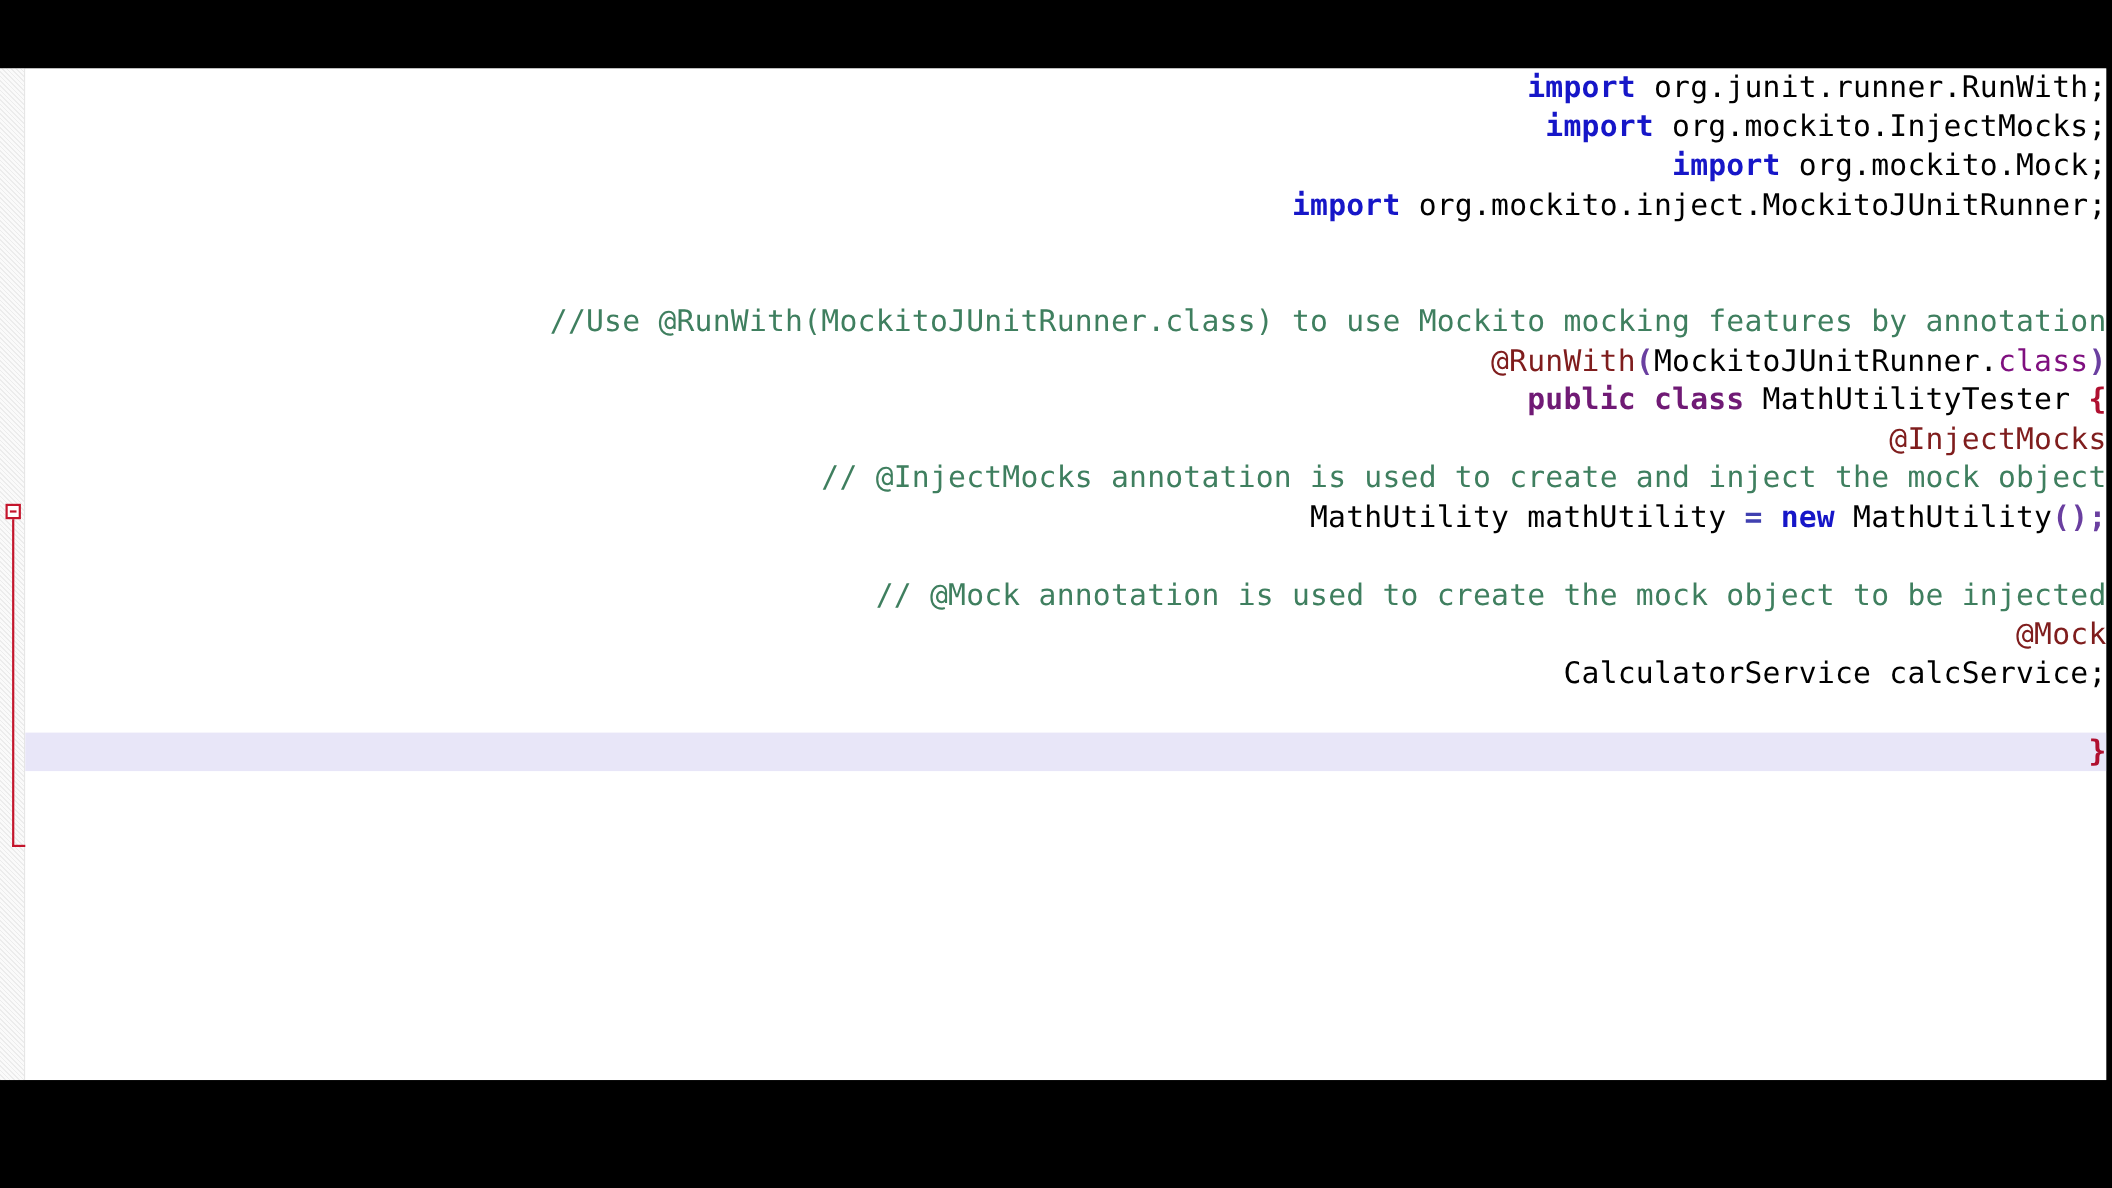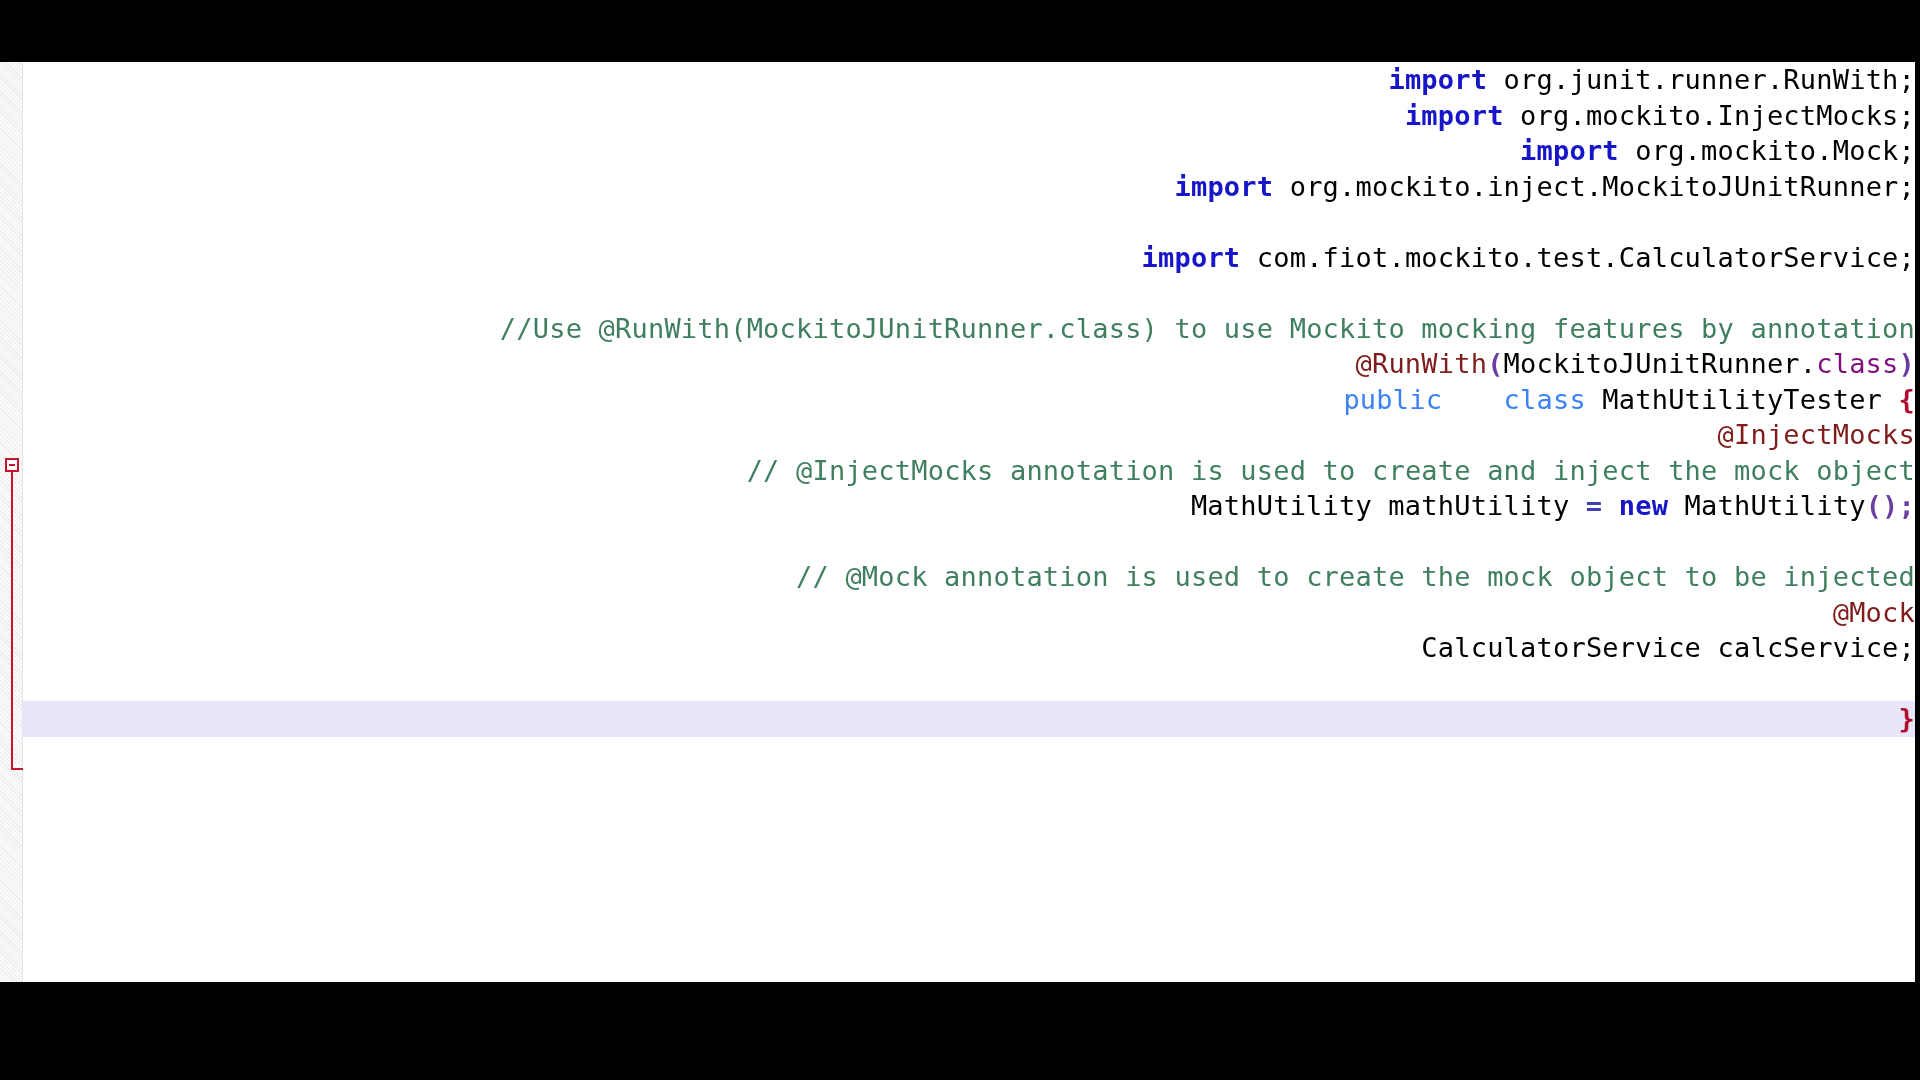--- a/index.html
+++ b/index.html
@@ -101,21 +101,21 @@
     padding-left: 2px;
     color: #000000;
     letter-spacing: 0.2px;
     text-align: right;
   }
   .line.current {
     background: #e8e6f8;
   }
   
   .kw      { color: #1616c8; font-weight: bold; }
-  .kw2     { color: #3b82f6; font-weight: normal; margin-left: 45px; }
+  .kw2     { color: #701a75; font-weight: bold; }
   .cmt     { color: #3f7f5f; }
   .plain   { color: #000000; }
   .punc    { color: #6a3fa0; font-weight: bold; }
   .op      { color: #4040b0; font-weight: bold; }
   .brace   { color: #b01030; font-weight: bold; }
   .cls     { color: #7f0f7f; }
   .ann     { color: #7f1d1d; }
   
   .bar {
     position: absolute;
@@ -139,21 +139,20 @@
         <div class="fold-foot"></div>
       </div>
     </div>
 
     <div class="code" id="code-surface">
         <div class="line"><span class="kw">import</span><span class="plain"> org.junit.runner.RunWith;</span></div>
         <div class="line"><span class="kw">import</span><span class="plain"> org.mockito.InjectMocks;</span></div>
         <div class="line"><span class="kw">import</span><span class="plain"> org.mockito.Mock;</span></div>
         <div class="line"><span class="kw">import</span><span class="plain"> org.mockito.inject.MockitoJUnitRunner;</span></div>
         <div class="line">&nbsp;</div>
-        <div class="line"><span class="kw">import</span><span class="plain"> com.fiot.mockito.test.CalculatorService;</span></div>
         <div class="line">&nbsp;</div>
         <div class="line"><span class="cmt">//Use @RunWith(MockitoJUnitRunner.class) to use Mockito mocking features by annotation</span></div>
         <div class="line"><span class="ann">@RunWith</span><span class="punc">(</span><span class="plain">MockitoJUnitRunner.</span><span class="cls">class</span><span class="punc">)</span></div>
         <div class="line"><span class="kw2">public</span><span class="plain"> </span><span class="kw2">class</span><span class="plain"> MathUtilityTester </span><span class="brace">{</span></div>
         <div class="line"><span class="ann">    @InjectMocks</span></div>
         <div class="line"><span class="cmt">    // @InjectMocks annotation is used to create and inject the mock object</span></div>
         <div class="line"><span class="plain">    MathUtility mathUtility </span><span class="op">=</span><span class="plain"> </span><span class="kw">new</span><span class="plain"> MathUtility</span><span class="punc">();</span></div>
         <div class="line">&nbsp;</div>
         <div class="line"><span class="cmt">    // @Mock annotation is used to create the mock object to be injected</span></div>
         <div class="line"><span class="ann">    @Mock</span></div>

